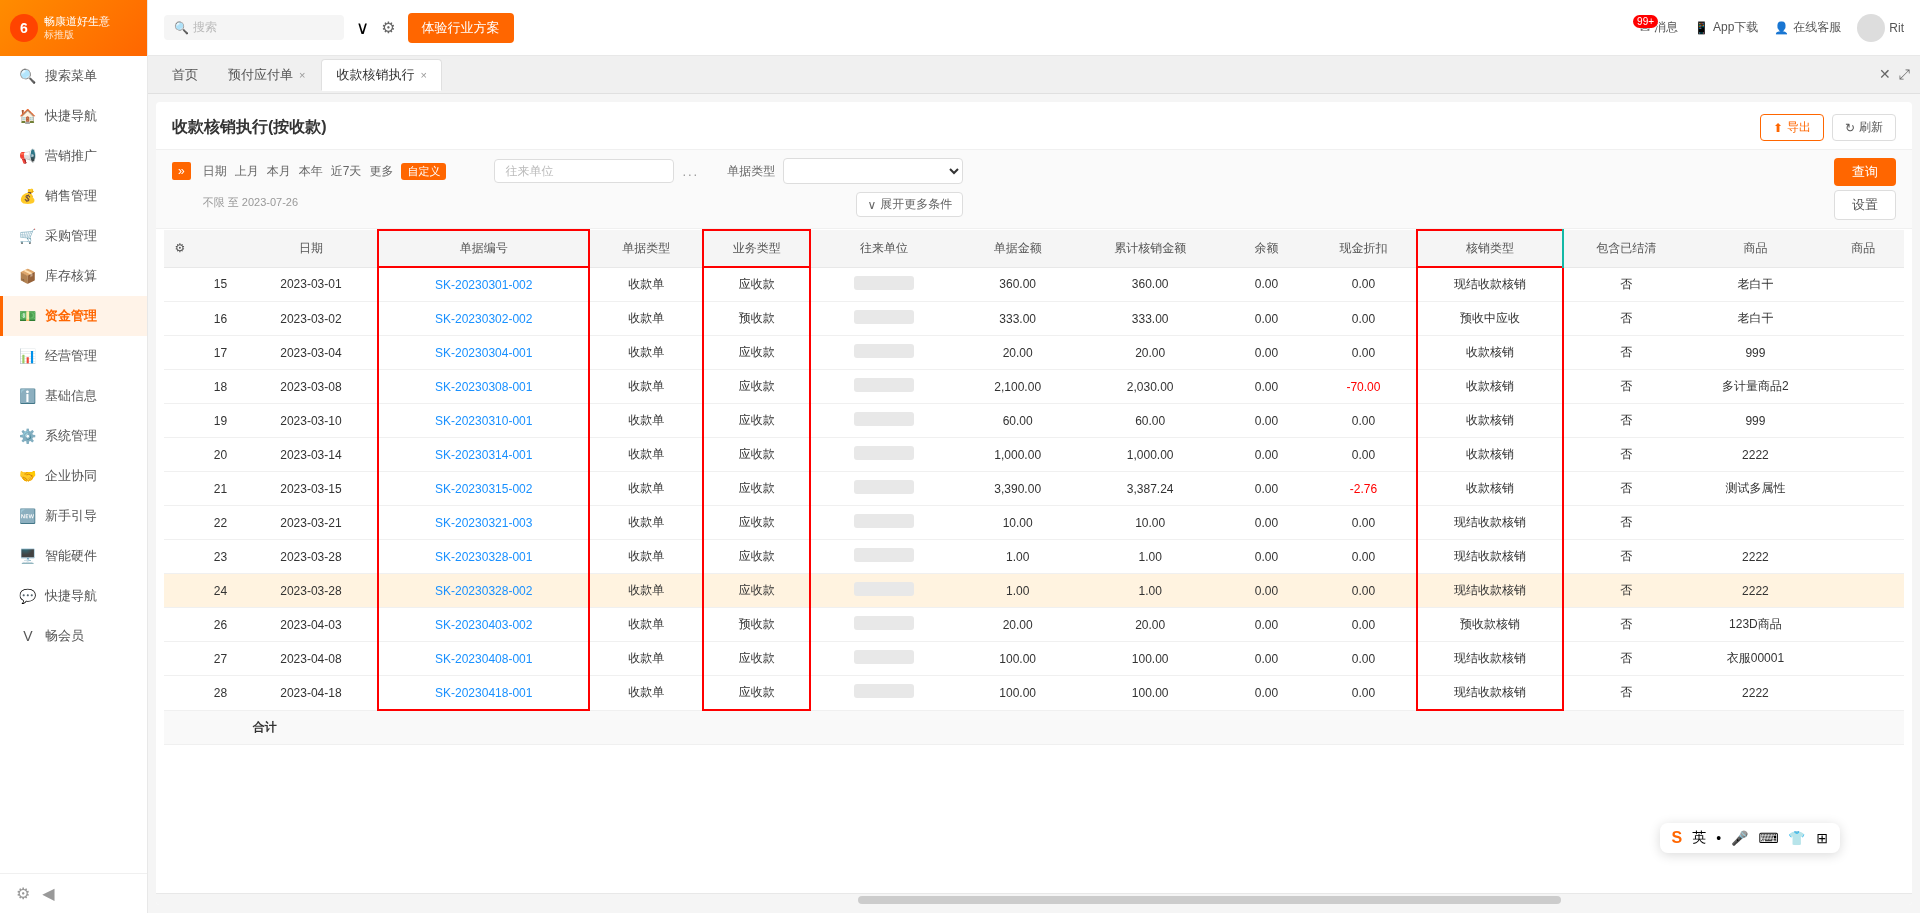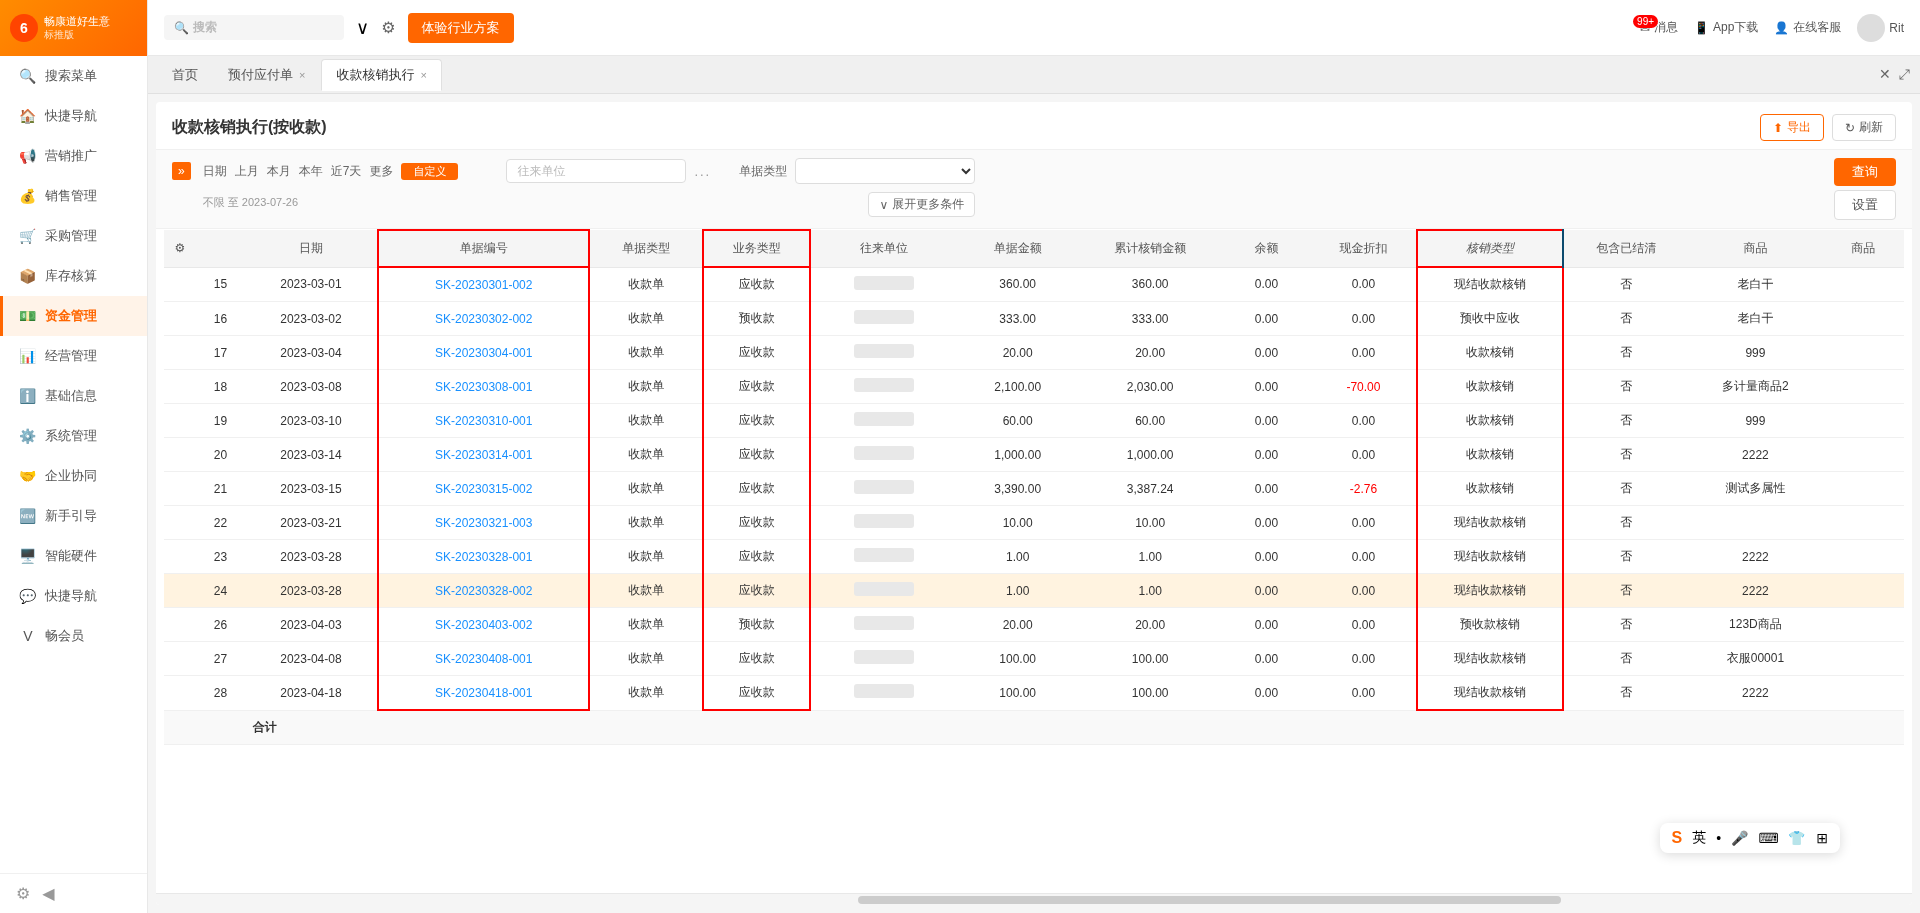--- a/index.html
+++ b/index.html
@@ -141,21 +141,21 @@
       border: none; border-radius: 2px;
       padding: 2px 6px; cursor: pointer; font-size: 12px;
       margin-top: 4px;
     }
     .filter-section { display: flex; flex-direction: column; gap: 4px; }
     .filter-row { display: flex; align-items: center; gap: 8px; flex-wrap: wrap; }
     .filter-label { color: #666; font-size: 12px; }
     .filter-date-link { color: #666; font-size: 12px; cursor: pointer; }
     .filter-date-custom {
       background: #ff6600; color: white;
-      border-radius: 3px; padding: 1px 12px; font-size: 11px; cursor: pointer;
+      border-radius: 3px; padding: 1px 6px; font-size: 11px; cursor: pointer;
     }
     .filter-date-range { color: #999; font-size: 11px; }
     .filter-input {
       border: 1px solid #ddd; border-radius: 4px;
       padding: 4px 10px; font-size: 12px; color: #333;
       min-width: 180px;
     }
     .filter-select {
       border: 1px solid #ddd; border-radius: 4px;
       padding: 4px 24px 4px 10px; font-size: 12px; color: #333;
@@ -306,21 +306,21 @@
     <span style="font-size:16px;cursor:pointer;">⚙</span>
     <span style="font-size:16px;cursor:pointer;">◀</span>
   </div>
 </div>
 
 <div class="main">
 
   <div class="topbar">
     <div class="topbar-search">
       <span>🔍</span>
-      <span style="color:#bbb;font-size:12px;font-weight:bold;">搜索</span>
+      <span style="color:#bbb;font-size:12px;">搜索</span>
     </div>
     <span style="font-size:18px;">∨</span>
     <span class="topbar-gear">⚙</span>
     <button class="topbar-btn-solution">体验行业方案</button>
 
     <div class="topbar-right">
       <div class="topbar-right-item">
         <div class="topbar-badge">
           <span>✉</span>
           <span class="badge-num">99+</span>
@@ -416,21 +416,21 @@
             <th style="min-width:30px;"></th>
             <th class="col-date">日期</th>
             <th class="col-code" style="border-left:2px solid red;border-top:2px solid red;border-right:2px solid red;">单据编号</th>
             <th class="col-type">单据类型</th>
             <th class="col-biz" style="border-left:2px solid red;border-top:2px solid red;border-right:2px solid red;">业务类型</th>
             <th class="col-partner">往来单位</th>
             <th class="col-amount">单据金额</th>
             <th class="col-accum">累计核销金额</th>
             <th class="col-balance">余额</th>
             <th class="col-discount">现金折扣</th>
-            <th class="col-write" style="border-left:2px solid red;border-top:2px solid red;border-right:2px solid #0c4a6e;font-style:italic;">核销类型</th>
+            <th class="col-write" style="border-left:2px solid red;border-top:2px solid red;border-right:2px solid #14b8a6;">核销类型</th>
             <th class="col-include">包含已结清</th>
             <th class="col-goods">商品</th>
             <th class="col-goods2">商品</th>
           </tr>
         </thead>
         <tbody id="table-body">
         <tr>
     <td></td>
     <td>15</td>
     <td>2023-03-01</td>

